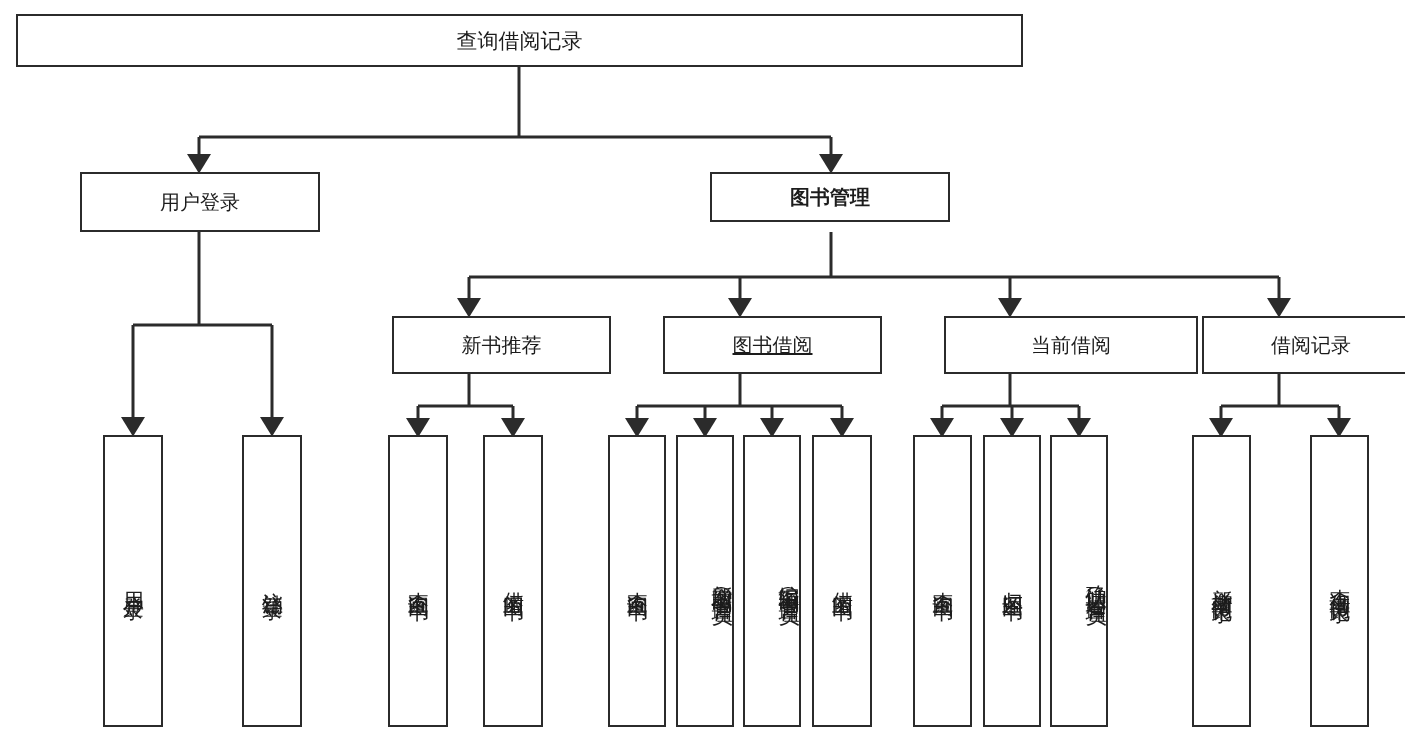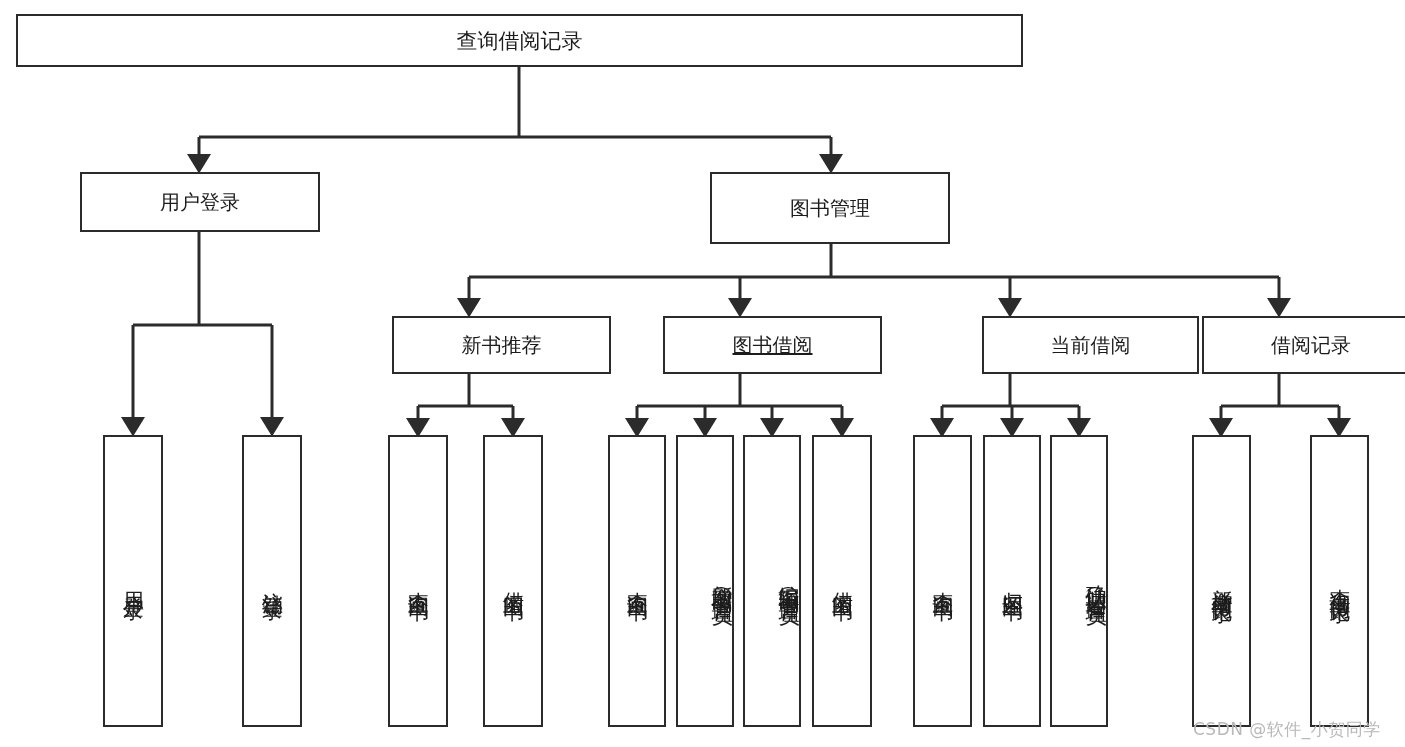--- a/index.html
+++ b/index.html
@@ -124,31 +124,31 @@
     </g>
   </svg>
 
   <div class="node root" id="node-root" style="left: 16px; top: 14px; width: 1007px; height: 53px;">
     <span class="node-label">查询借阅记录</span>
   </div>
 
   <div class="node lvl1" id="node-l1-0" style="left: 80px; top: 172px; width: 240px; height: 60px;">
     <span class="node-label">用户登录</span>
   </div>
-  <div class="node lvl1" id="node-l1-1" style="left: 710px; top: 172px; width: 240px; height: 72px;">
+  <div class="node lvl1" id="node-l1-1" style="left: 710px; top: 172px; width: 240px; height: 50px; font-weight: bold;">
     <span class="node-label">图书管理</span>
   </div>
 
   <div class="node lvl2" id="node-l2-0" style="left: 360px; top: 316px; width: 219px; height: 58px;">
     <span class="node-label">新书推荐</span>
   </div>
   <div class="node lvl2" id="node-l2-1" style="left: 631px; top: 316px; width: 219px; height: 58px; text-decoration: underline;">
     <span class="node-label">图书借阅</span>
   </div>
-  <div class="node lvl2" id="node-l2-2" style="left: 950px; top: 316px; width: 217px; height: 58px; font-family: Liberation Mono, monospace;">
+  <div class="node lvl2" id="node-l2-2" style="left: 912px; top: 316px; width: 254px; height: 58px; font-family: Liberation Mono, monospace;">
     <span class="node-label">当前借阅</span>
   </div>
   <div class="node lvl2" id="node-l2-3" style="left: 1170px; top: 316px; width: 218px; height: 58px;">
     <span class="node-label">借阅记录</span>
   </div>
 
   <div class="node leaf centered" id="node-leaf-0" style="left: 103px; top: 435px; width: 60px; height: 292px;">
     <span class="node-label">用户登录</span>
   </div>
   <div class="node leaf centered" id="node-leaf-1" style="left: 242px; top: 435px; width: 60px; height: 292px;">
@@ -181,15 +181,14 @@
   <div class="node leaf" id="node-leaf-10" style="left: 1050px; top: 435px; width: 58px; height: 292px;">
     <span class="node-label">确认归还（管理员）</span>
   </div>
   <div class="node leaf centered" id="node-leaf-11" style="left: 1192px; top: 435px; width: 59px; height: 292px;">
     <span class="node-label">新增借阅记录</span>
   </div>
   <div class="node leaf centered" id="node-leaf-12" style="left: 1310px; top: 435px; width: 59px; height: 292px;">
     <span class="node-label">查询借阅记录</span>
   </div>
 
-  <div id="watermark" style="left: 1193px; top: 718px; color: rgb(185, 185, 185);">CSDN @软件_小贺同学</div>
 
 </div>
 
 </body></html>

